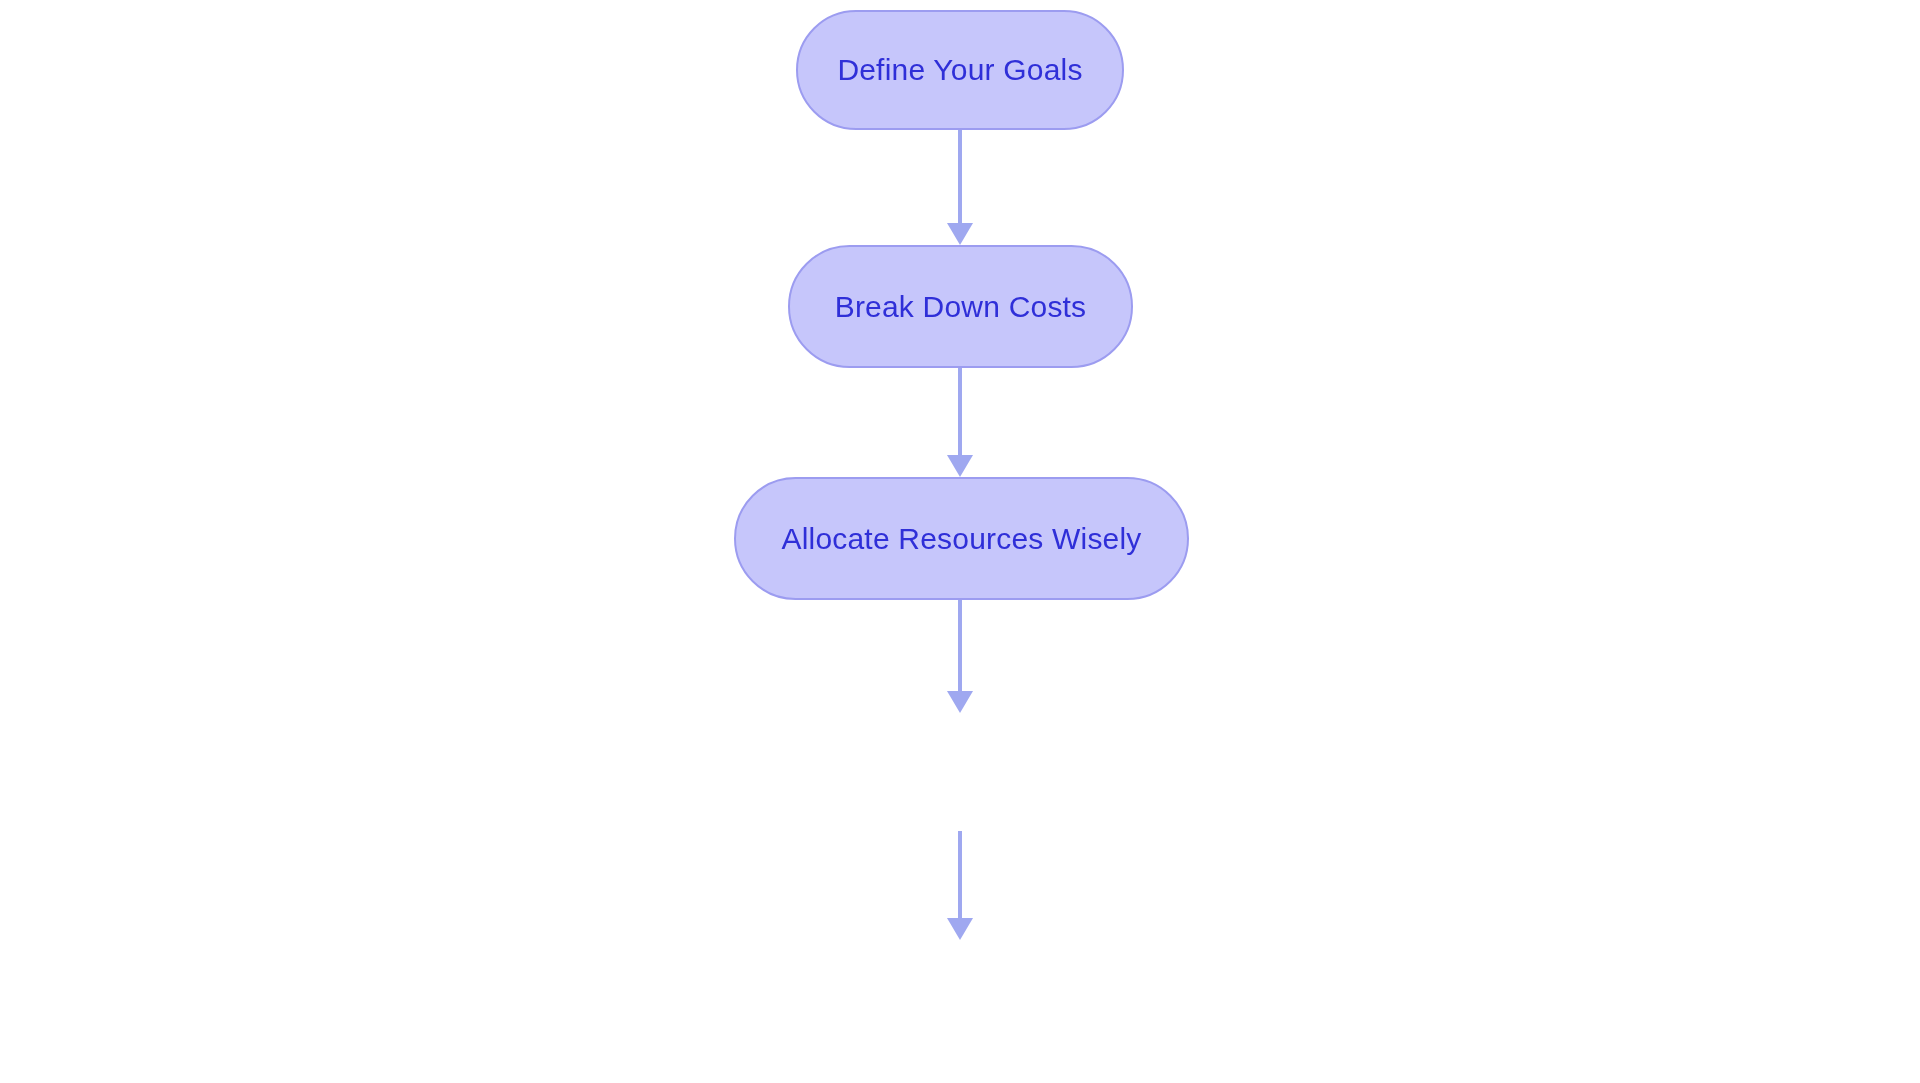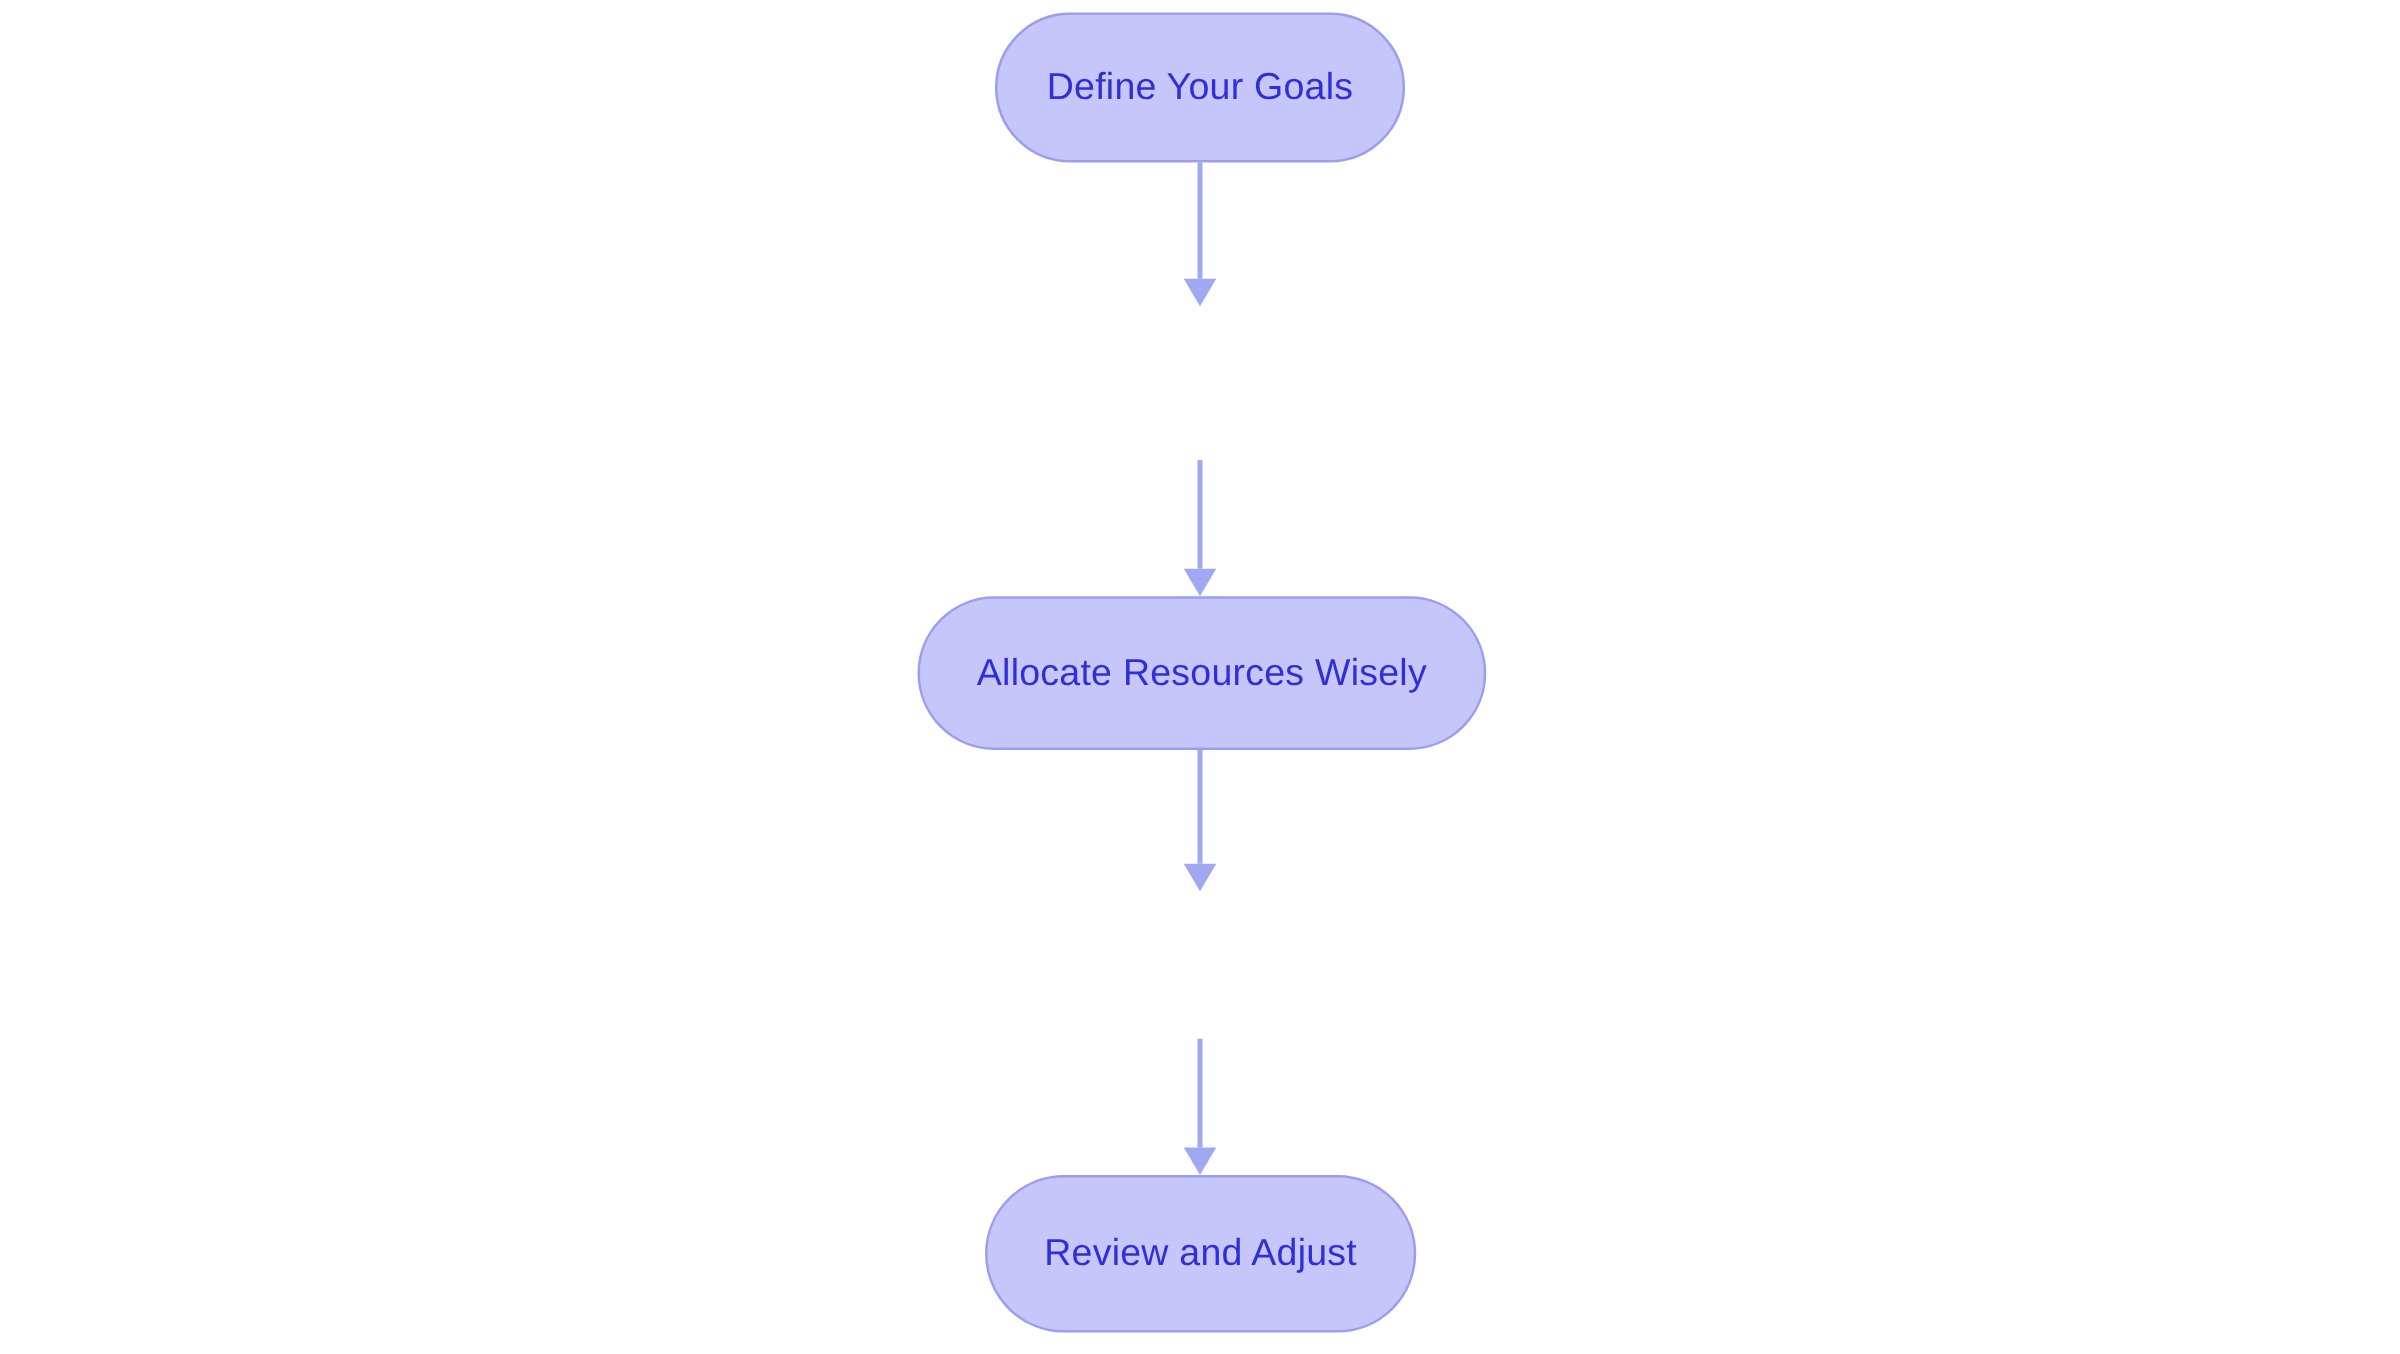--- a/index.html
+++ b/index.html
@@ -97,20 +97,23 @@
 
   <div class="flow-node node-1" style="background: rgb(198, 198, 251); border-color: rgb(156, 156, 240); color: rgb(47, 47, 216);">
     <span class="node-label">Define Your Goals</span>
   </div>
 
   <div class="flow-arrow arrow-1">
     <div class="arrow-line" style="background: rgb(159, 168, 240);"></div>
     <div class="arrow-head" style="border-top-color: rgb(159, 168, 240);"></div>
   </div>
 
+  <div class="flow-node node-2" style="background: rgb(198, 198, 251); border-color: rgb(156, 156, 240); color: rgb(47, 47, 216);">
+    <span class="node-label">Break Down Costs</span>
+  </div>
 
   <div class="flow-arrow arrow-2">
     <div class="arrow-line" style="background: rgb(159, 168, 240);"></div>
     <div class="arrow-head" style="border-top-color: rgb(159, 168, 240);"></div>
   </div>
 
   <div class="flow-node node-3" style="background: rgb(198, 198, 251); border-color: rgb(156, 156, 240); color: rgb(47, 47, 216);">
     <span class="node-label">Allocate Resources Wisely</span>
   </div>
 
@@ -118,17 +121,14 @@
     <div class="arrow-line" style="background: rgb(159, 168, 240);"></div>
     <div class="arrow-head" style="border-top-color: rgb(159, 168, 240);"></div>
   </div>
 
 
   <div class="flow-arrow arrow-4">
     <div class="arrow-line" style="background: rgb(159, 168, 240);"></div>
     <div class="arrow-head" style="border-top-color: rgb(159, 168, 240);"></div>
   </div>
 
-  <div class="flow-node node-5" style="background: rgb(198, 198, 251); border-color: rgb(156, 156, 240); color: rgb(47, 47, 216);">
-    <span class="node-label">Review and Adjust</span>
-  </div>
 
 </div>
 
 </body></html>

